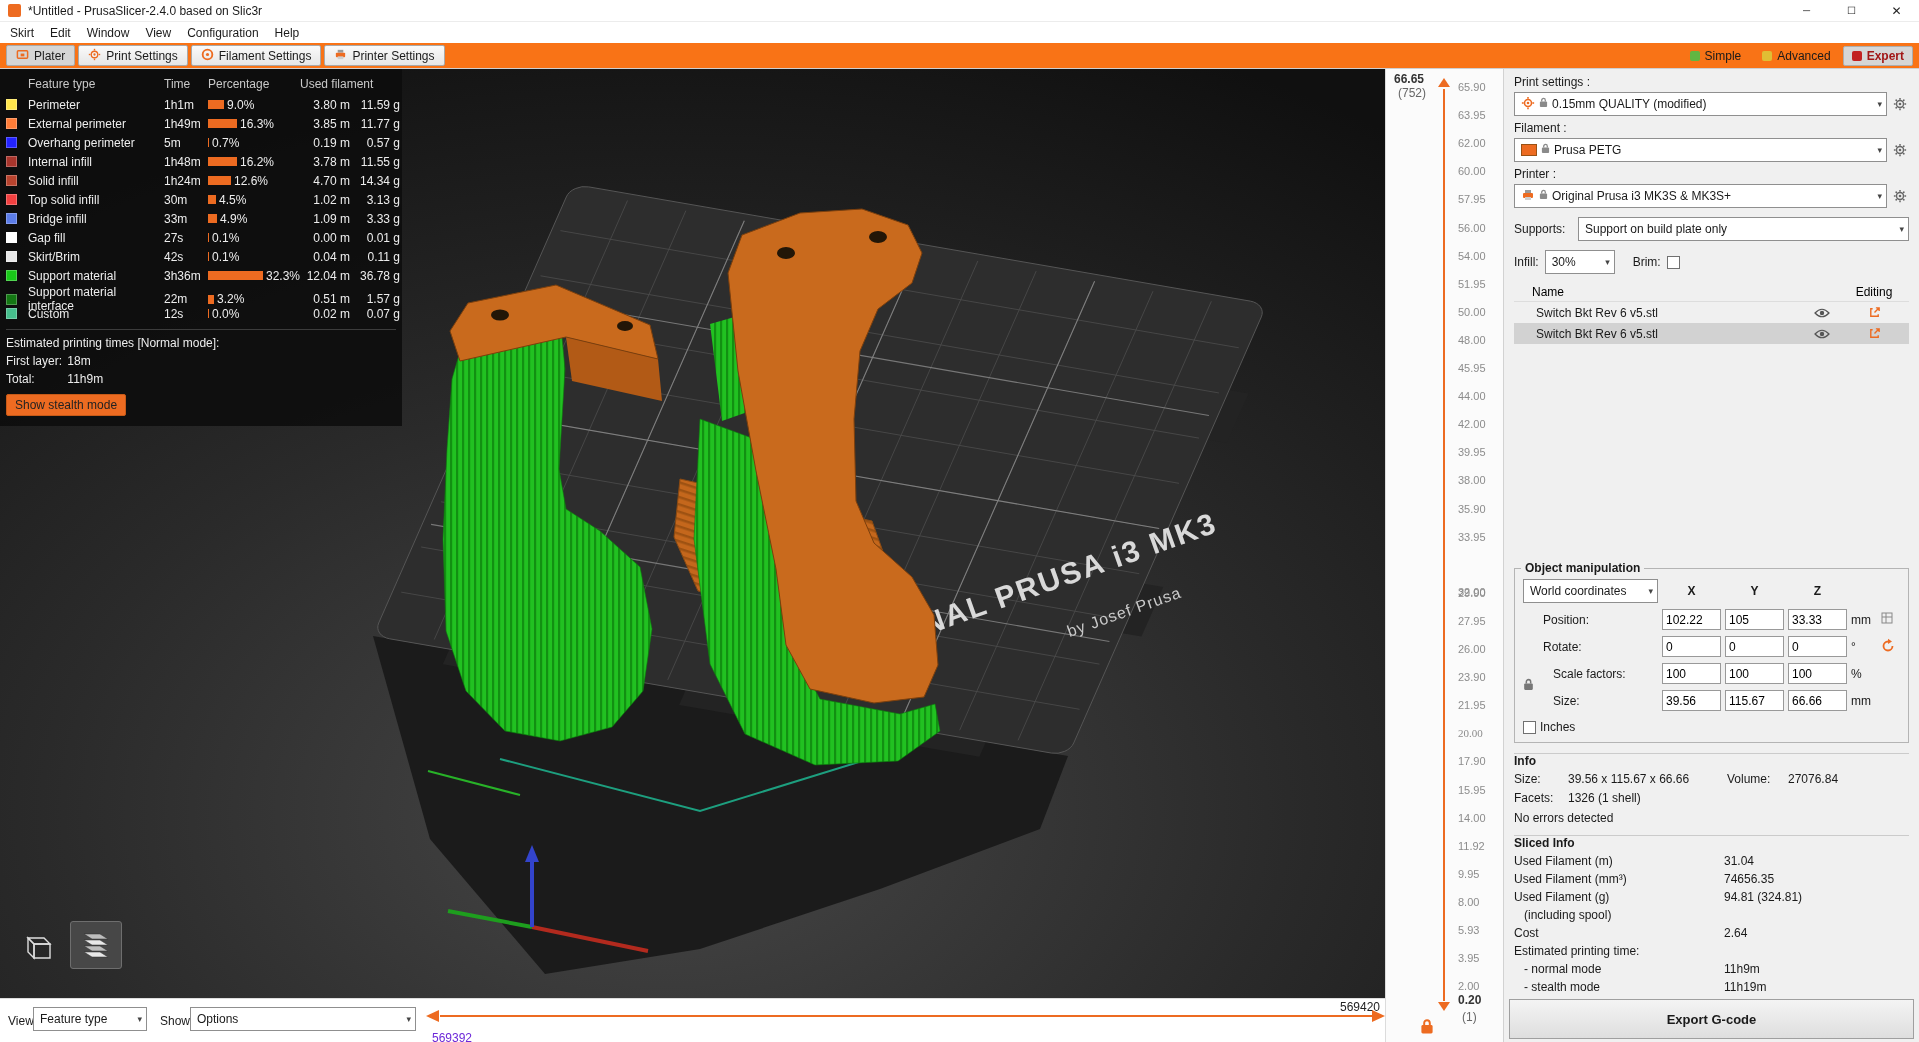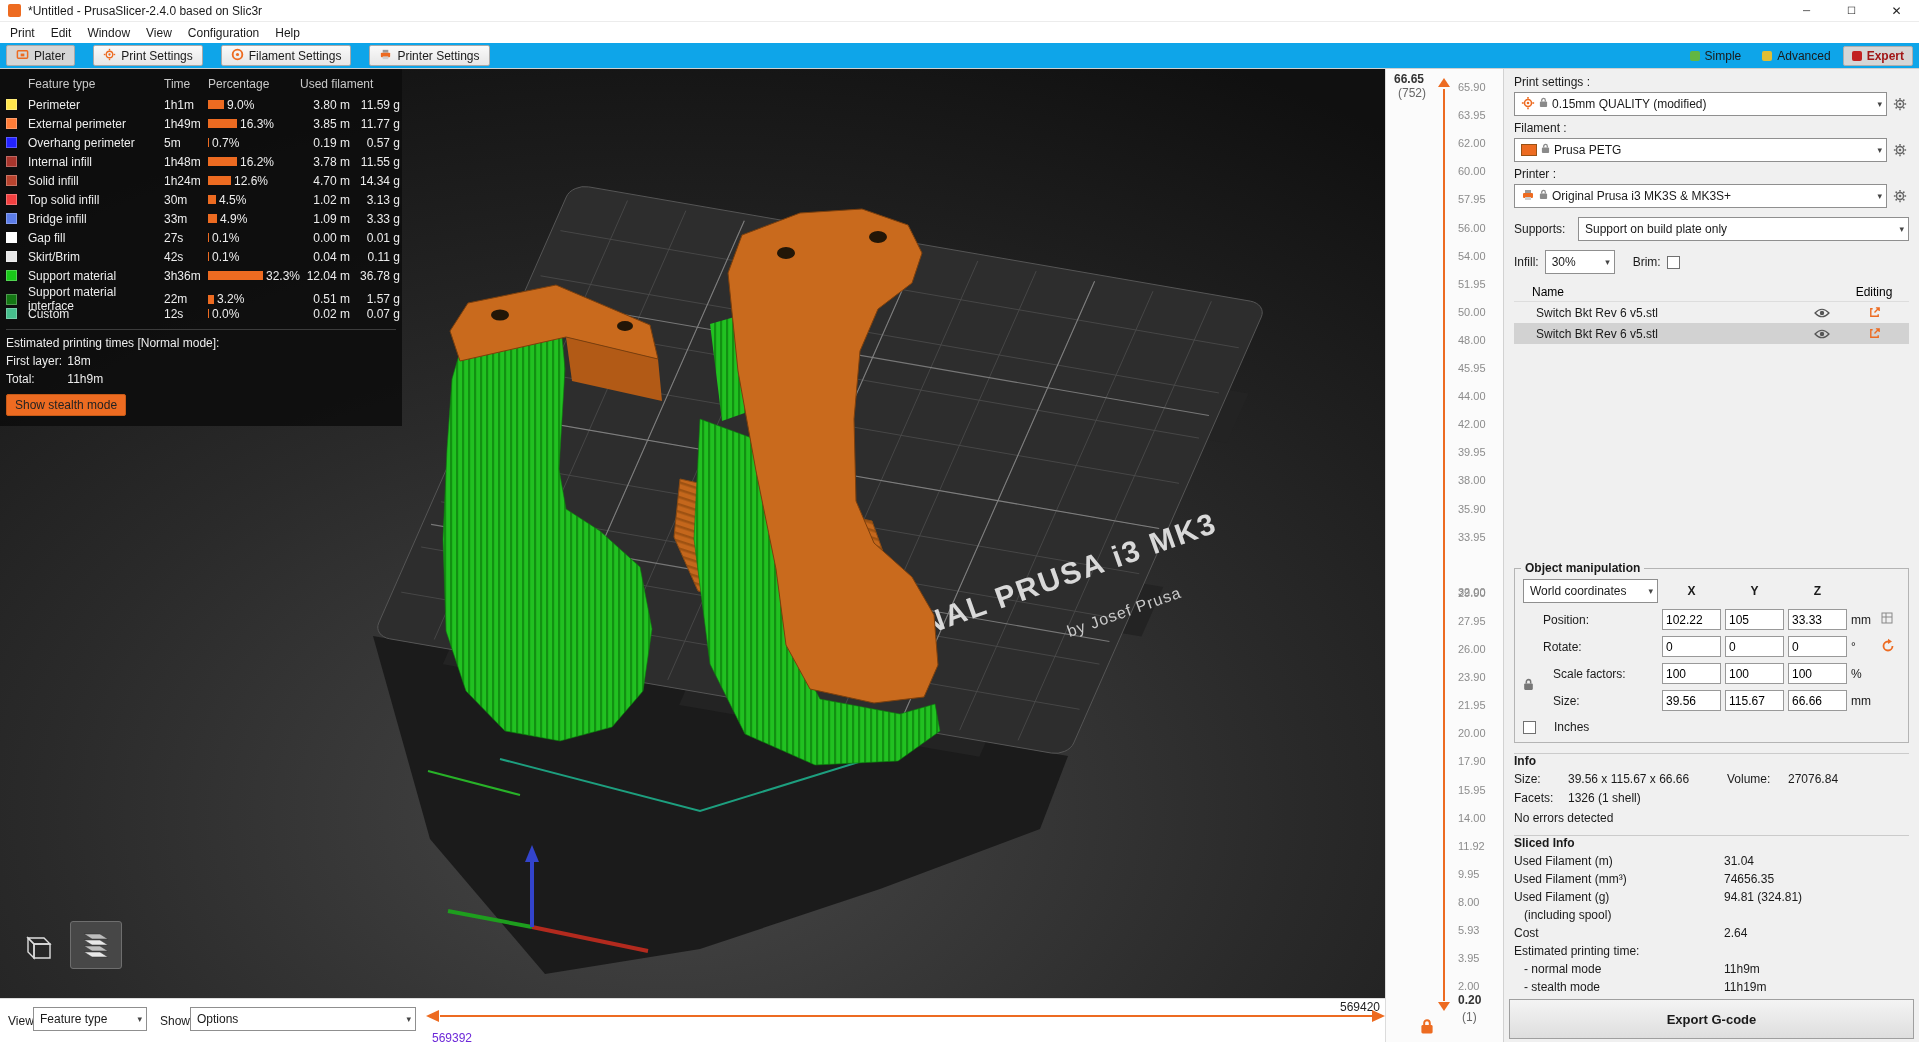--- a/index.html
+++ b/index.html
@@ -12,21 +12,21 @@
   .title-text{margin-left:7px}
   .win-btns{margin-left:auto;display:flex;height:100%}
   .win-btn{width:45px;display:flex;align-items:center;justify-content:center;font-size:10px;color:#222}
   .win-btn.close{font-size:12px}
 
   
   .menubar{position:absolute;top:22px;left:0;right:0;height:21px;background:#fff;display:flex;align-items:center;padding-left:2px}
   .menu-item{padding:2px 8px}
 
   
-  .tabbar{position:absolute;top:43px;left:0;right:0;height:26px;background:#0ea5e9;border-bottom:1px solid #cfcfcf;display:flex;align-items:center;gap:18px;padding:0 6px}
+  .tabbar{position:absolute;top:43px;left:0;right:0;height:26px;background:#f97316;border-bottom:1px solid #cfcfcf;display:flex;align-items:center;gap:3px;padding:0 6px}
   .tab{display:flex;align-items:center;gap:5px;height:21px;padding:0 9px;background:linear-gradient(#fafafa,#e6e6e6);border:1px solid #a9a9a9;border-radius:2px}
   .tab.selected{background:#d5d5d5}
   .modes{margin-left:auto;display:flex;align-items:center;gap:3px}
   .mode{display:flex;align-items:center;gap:5px;padding:2px 8px;border:1px solid transparent;border-radius:2px}
   .mode-dot{width:10px;height:10px;border-radius:2px}
   .mode.selected{background:#d6d6d6;border-color:#adadad;font-weight:bold;color:#a11616}
 
   
   .viewport{position:absolute;left:0;top:69px;width:1385px;height:929px;overflow:hidden;background:#1a1a1a}
   .scene{position:absolute;left:0;top:0}
@@ -98,21 +98,21 @@
   .objrow{height:21px}
   .objrow .nm{padding-left:22px;white-space:nowrap;overflow:hidden}
   .objrow.selected{background:#d2d2d2}
   .ctr{display:flex;justify-content:center}
   .manip{border:1px solid #b4b4b4;margin-top:14px;padding:8px 8px 8px;position:relative}
   .manip-title{position:absolute;top:-8px;left:6px;background:#f0f0f0;padding:0 4px;font-weight:bold}
   .mrow{display:grid;grid-template-columns:16px 115px 59px 59px 59px 26px 20px;gap:4px;align-items:center;margin-top:6px}
   .mrow .co{grid-column:1/3}
   .axh{font-weight:bold;text-align:center}
   .num{height:21px;border:1px solid #999;background:#fff;padding:0 3px;font:12px "Liberation Sans",sans-serif;width:100%}
-  .inches-row{margin-top:9px;display:flex;gap:18px;align-items:center}
+  .inches-row{margin-top:9px;display:flex;gap:4px;align-items:center}
   .sec{margin-top:10px;border-top:1px solid #cbcbcb;}
   .sec-title{font-weight:bold;margin-bottom:3px}
   .info-size{display:grid;grid-template-columns:54px 159px 61px 1fr;margin-top:4px}
   .info-facets{display:gr id}
   .info-facets{display:grid;grid-template-columns:54px 1fr;margin-top:5px}
   .info-plain{margin-top:6px}
   .sl-row{display:grid;grid-template-columns:210px 1fr;margin-top:4px}
   .sl-ind{padding-left:10px}
   .export-btn{position:absolute;left:5px;right:5px;bottom:3px;height:40px;background:linear-gradient(#f4f4f4,#dedede);border:1px solid #9f9f9f;font-weight:bold;font-size:13px;display:flex;align-items:center;justify-content:center;cursor:pointer}
 </style>
@@ -123,21 +123,21 @@
   <div class="app-icon"></div>
   <span class="title-text">*Untitled - PrusaSlicer-2.4.0 based on Slic3r</span>
   <div class="win-btns">
     <div class="win-btn">─</div>
     <div class="win-btn">☐</div>
     <div class="win-btn close">✕</div>
   </div>
 </div>
 
 <div class="menubar">
-  <span class="menu-item">Print</span>
+  <span class="menu-item">Skirt</span>
   <span class="menu-item">Edit</span>
   <span class="menu-item">Window</span>
   <span class="menu-item">View</span>
   <span class="menu-item">Configuration</span>
   <span class="menu-item">Help</span>
 </div>
 
 <div class="tabbar">
   <div class="tab selected">
     <span><svg width="13" height="13" viewBox="0 0 14 14">
@@ -461,21 +461,21 @@
       <span class="tick" style="top: 377.3px;">39.95</span>
       <span class="tick" style="top: 405.4px;">38.00</span>
       <span class="tick" style="top: 433.5px;">35.90</span>
       <span class="tick" style="top: 461.6px;">33.95</span>
       <span class="tick" style="top: 517px;">32.00</span>
       <span class="tick" style="top: 517.8px;">29.90</span>
       <span class="tick" style="top: 545.9px;">27.95</span>
       <span class="tick" style="top: 574px;">26.00</span>
       <span class="tick" style="top: 602.1px;">23.90</span>
       <span class="tick" style="top: 630.2px;">21.95</span>
-      <span class="tick" style="top: 658.3px;">20.00</span>
+      <span class="tick" style="top: 658.3px; font-family: Liberation Serif, serif;">20.00</span>
       <span class="tick" style="top: 686.4px;">17.90</span>
       <span class="tick" style="top: 714.5px;">15.95</span>
       <span class="tick" style="top: 742.6px;">14.00</span>
       <span class="tick" style="top: 770.7px;">11.92</span>
       <span class="tick" style="top: 798.8px;">9.95</span>
       <span class="tick" style="top: 826.9px;">8.00</span>
       <span class="tick" style="top: 855px;">5.93</span>
       <span class="tick" style="top: 883.1px;">3.95</span>
       <span class="tick" style="top: 911.2px;">2.00</span>
     </div>

